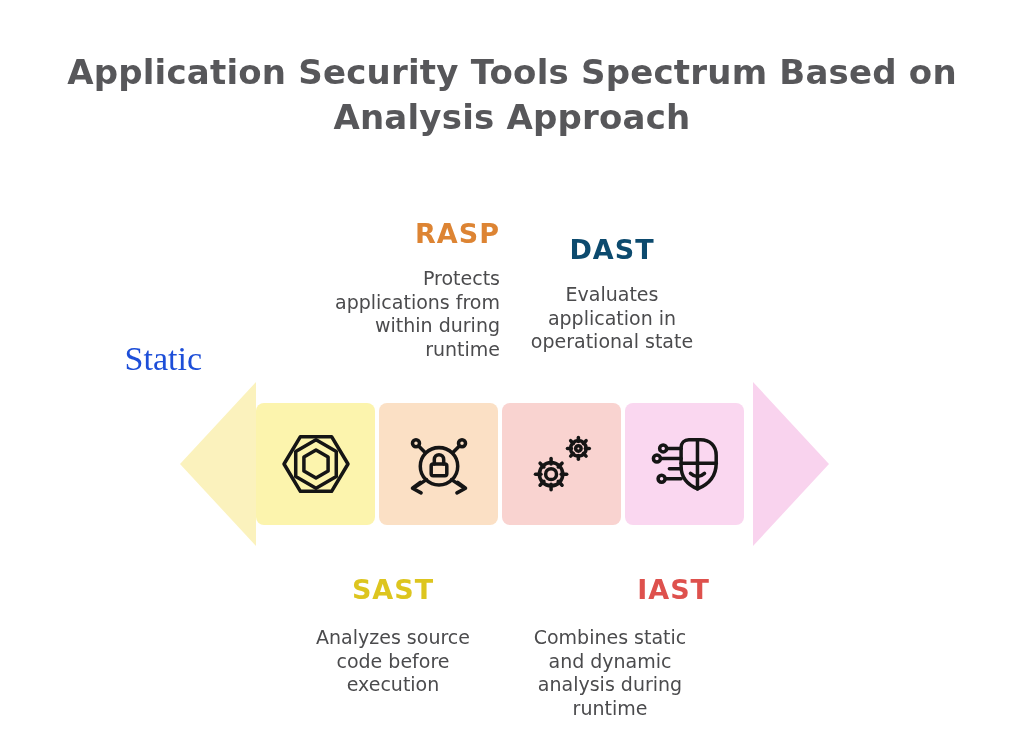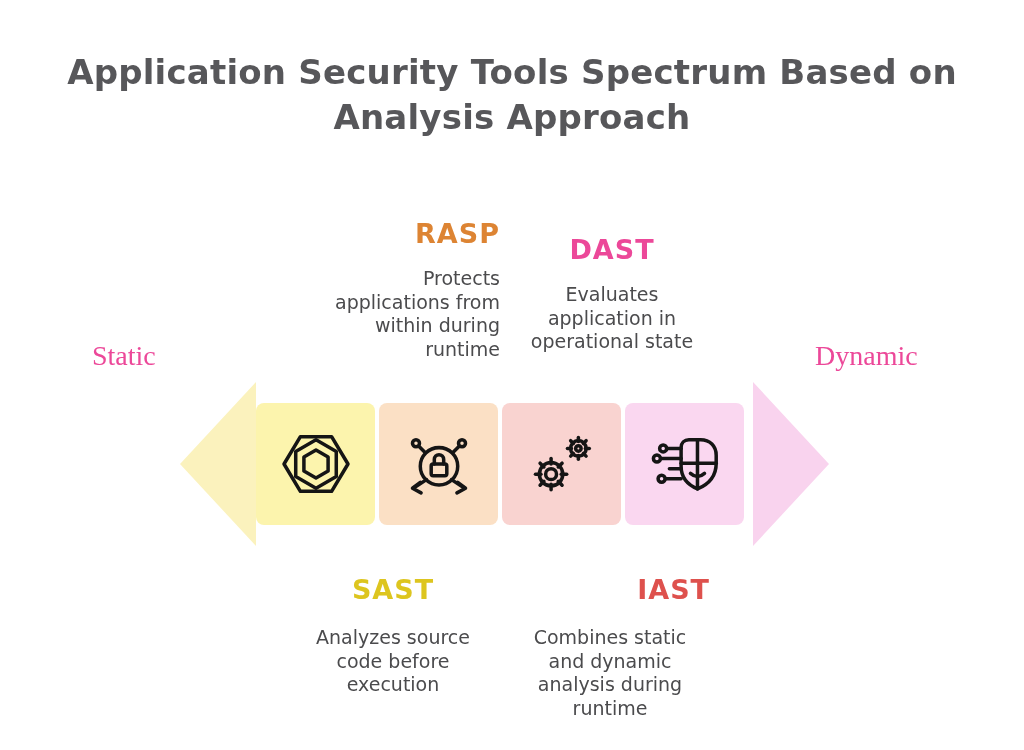--- a/index.html
+++ b/index.html
@@ -41,32 +41,32 @@
     line-height:23.5px;
     color:#4b4b4d;
     white-space:pre-line;
     font-family:"DejaVu Sans", sans-serif;
   }
   .group-rasp{left:300px;top:218px;text-align:right;}
   .group-dast{left:512px;top:234px;}
   .group-sast{left:293px;top:574px;}
   .group-iast{left:510px;top:574px;}
   .group-rasp .tool-name{color:#dd8433;}
-  .group-dast .tool-name{color:#ec4899;}
+  .group-dast .tool-name{color:#0c4a6e;}
   .group-sast .tool-name{color:#ddc51f;}
   .group-iast .tool-name{color:#de514d;text-align:right;}
   .group-sast .tool-desc,.group-iast .tool-desc{margin-top:20px;}
 
   .axis-label{
     position:absolute;
     font-family:"Liberation Serif", serif;
-    font-size:28px;
+    font-size:34px;
     font-weight:500;
-    color:#ec4899;
-    text-align:left;
+    color:#1d4ed8;
+    text-align:right;
   }
   .axis-static{left:92px;top:340px;width:110px;}
   .axis-dynamic{left:815px;top:340px;width:140px;}
 
   .arrowhead{
     position:absolute;
     top:382px;
     width:76px;height:164px;
   }
   .arrow-left{
@@ -123,21 +123,20 @@
 runtime</div>
   </div>
   <div class="tool-group group-dast">
     <div class="tool-name">DAST</div>
     <div class="tool-desc">Evaluates
 application in
 operational state</div>
   </div>
 
   <div class="axis-label axis-static">Static</div>
-  <div class="axis-label axis-dynamic">Dynamic</div>
 
   <div class="arrowhead arrow-left"></div>
 
   <div class="boxes">
 
     <div class="box box-sast">
       <svg width="78" height="78" viewBox="0 0 100 100">
         <g class="icon-stroke" stroke-width="5">
           <polygon points="9,50 30,15 70,15 91,50 70,85 30,85"></polygon>
           <polygon points="50,19 76,34 76,66 50,81 24,66 24,34"></polygon>

